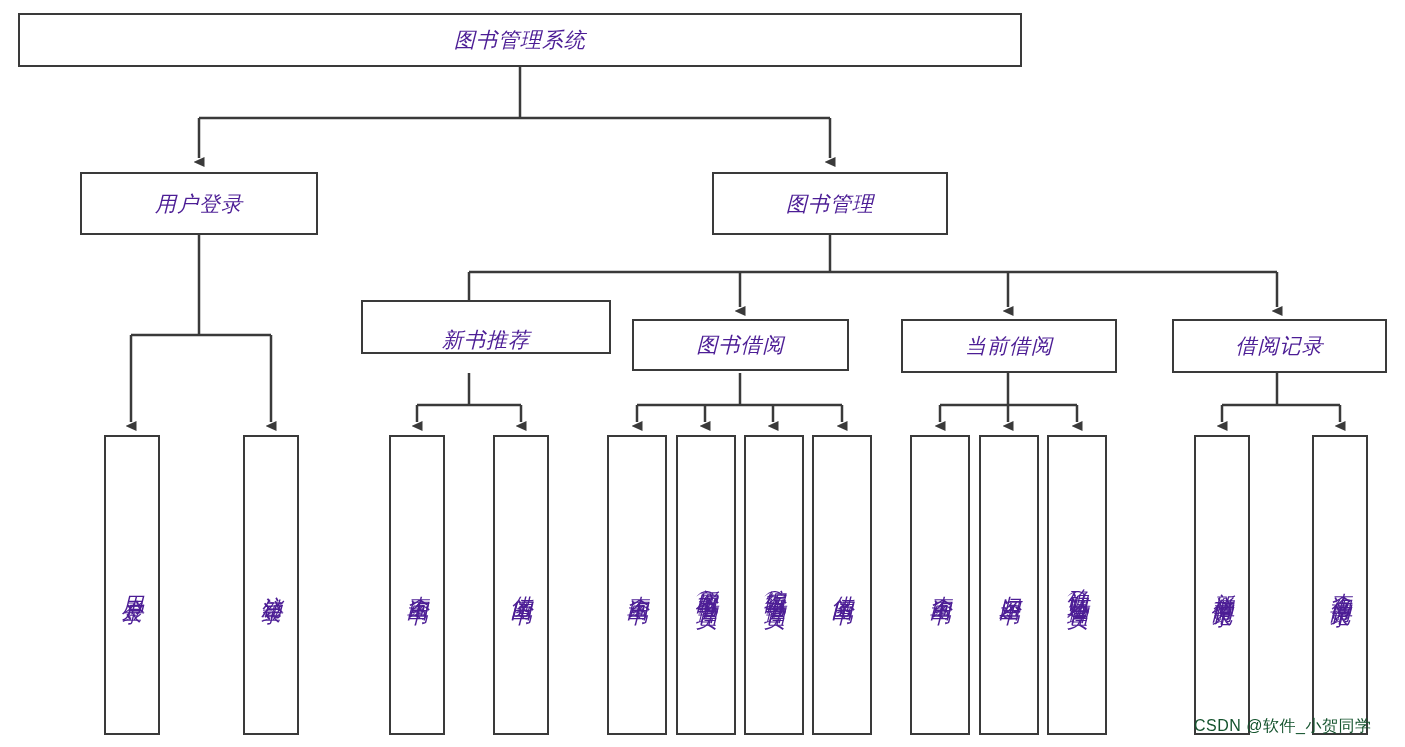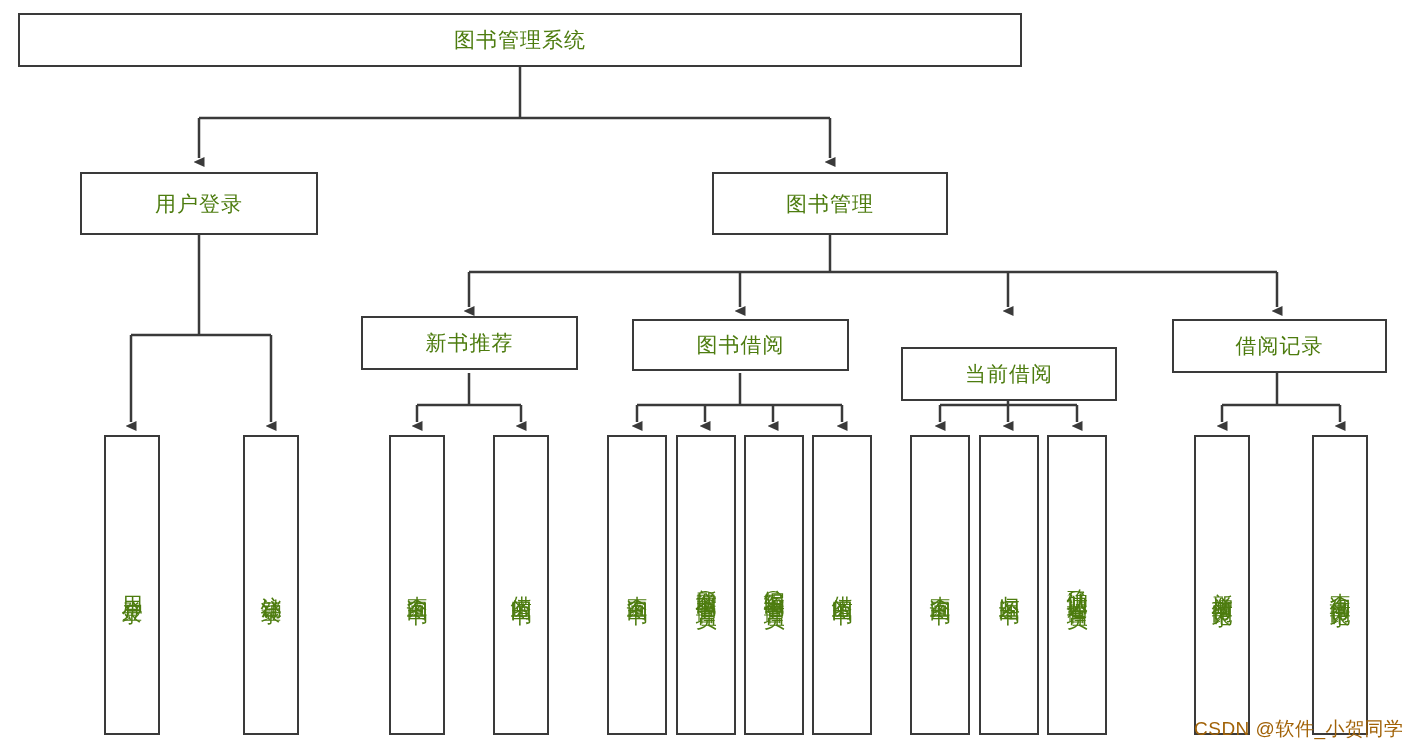--- a/index.html
+++ b/index.html
@@ -18,22 +18,23 @@
     overflow: hidden;
   }
   .node {
     position: absolute;
     box-sizing: border-box;
     border: 2px solid #3a3a3a;
     background: #ffffff;
     display: flex;
     align-items: center;
     justify-content: center;
-    color: #4d7c0f;
+    color: #4c1d95;
     text-align: center;
+    font-style: italic;
   }
   .node.horiz {
     font-size: 21px;
     line-height: 1.2;
     letter-spacing: 1px;
   }
   .node.vert {
     writing-mode: vertical-rl;
     text-orientation: upright;
     font-size: 21px;
@@ -49,22 +50,22 @@
   #links {
     position: absolute;
     left: 0;
     top: 0;
     width: 1405px;
     height: 747px;
     pointer-events: none;
   }
   .watermark {
     position: absolute;
-    font-size: 19px;
-    color: #a16207;
+    font-size: 16px;
+    color: #14532d;
     letter-spacing: 0.5px;
     white-space: nowrap;
   }
 </style>
 </head>
 <body>
 
 <div id="canvas">
 
   <svg id="links" viewBox="0 0 1405 747">
@@ -123,27 +124,27 @@
     <span>图书管理系统</span>
   </div>
 
   <div class="node horiz" style="left:80px; top:172px; width:238px; height:63px;">
     <span>用户登录</span>
   </div>
   <div class="node horiz" style="left:712px; top:172px; width:236px; height:63px;justify-content:center;">
     <span>图书管理</span>
   </div>
 
-  <div class="node horiz" style="left:361px; top:316px; width:217px; height:54px;">
+  <div class="node horiz" style="left:361px; top:300px; width:250px; height:54px;align-items:flex-end;">
     <span>新书推荐</span>
   </div>
   <div class="node horiz" style="left:632px; top:319px; width:217px; height:52px;">
     <span>图书借阅</span>
   </div>
-  <div class="node horiz" style="left:901px; top:319px; width:216px; height:54px;margin-top:28px;">
+  <div class="node horiz" style="left:901px; top:319px; width:216px; height:54px;">
     <span>当前借阅</span>
   </div>
   <div class="node horiz" style="left:1172px; top:319px; width:215px; height:54px;">
     <span>借阅记录</span>
   </div>
 
   <div class="node vert" style="left:104px; top:435px; width:56px; height:300px;">
     <span>用户登录</span>
   </div>
   <div class="node vert" style="left:243px; top:435px; width:56px; height:300px;">

